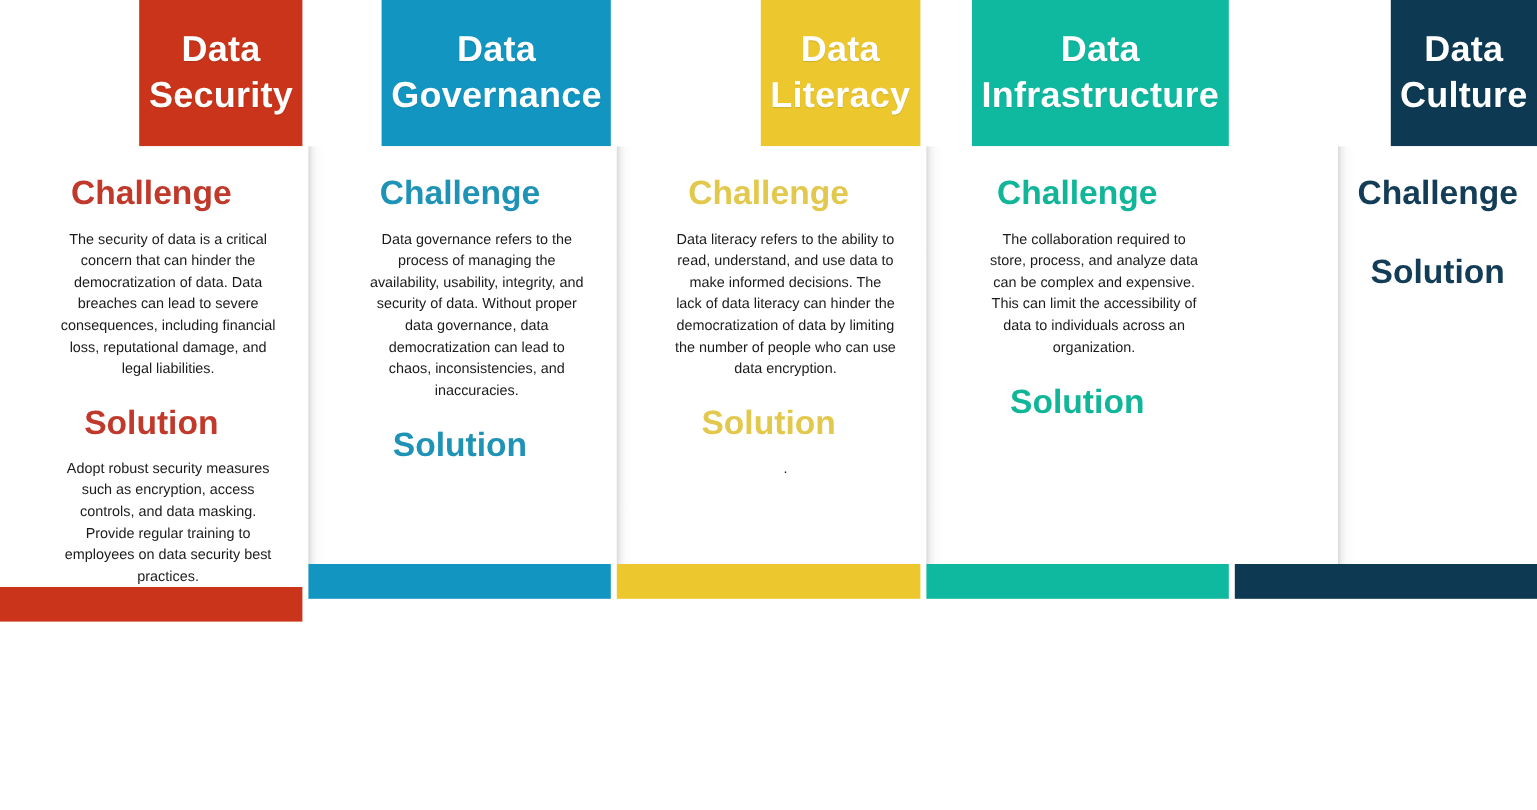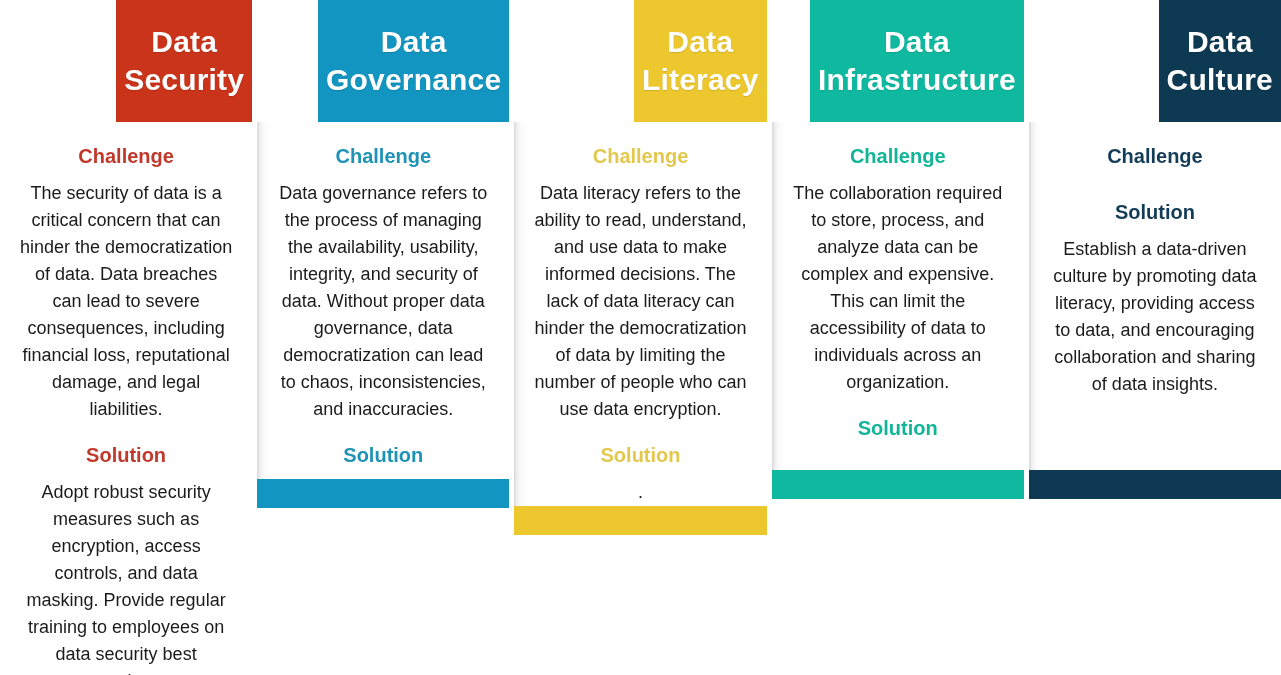--- a/index.html
+++ b/index.html
@@ -58,30 +58,31 @@
     background-image:linear-gradient(to right, #d9d9d9 0px, #efefef 3px, #fbfbfb 7px, #ffffff 14px);
   }
   .column:first-child .col-body {
     background-image:linear-gradient(to right, #ffffff 0px, #ffffff 8px, #ffffff 14px);
   }
 
   .section { text-align:center; }
   .section + .section { margin-top:20px; }
 
   .section-heading {
-    font-size:20px;
+    font-size:28px;
     font-weight:bold;
     line-height:1.2;
     margin-bottom:12px;
   }
   .section-body {
-    font-size:18px;
+    font-size:12px;
     line-height:1.50;
     color:#1b1b1b;
     padding:0 4px;
+    margin-left:28px;
   }
 
   
   .col-footer {
     height:29px;
     flex:0 0 29px;
     width:100%;
   }
 </style>
 </head>
@@ -155,18 +156,17 @@
       <div class="col-header" style="background: rgb(13, 58, 82);">
         <div class="col-header-title">Data
 Culture</div>
       </div>
       <div class="col-body">
         <div class="section">
           <div class="section-heading" style="color: rgb(19, 60, 86);">Challenge</div>
         </div>
         <div class="section">
           <div class="section-heading" style="color: rgb(19, 60, 86);">Solution</div>
-          <div class="section-body">Establish a data-driven culture by promoting data literacy, providing access to data, and encouraging collaboration and sharing of data insights.</div>
         </div>
       </div>
       <div class="col-footer" style="background: rgb(13, 58, 82);"></div>
     </div>
   </div>
 
 </body></html>

